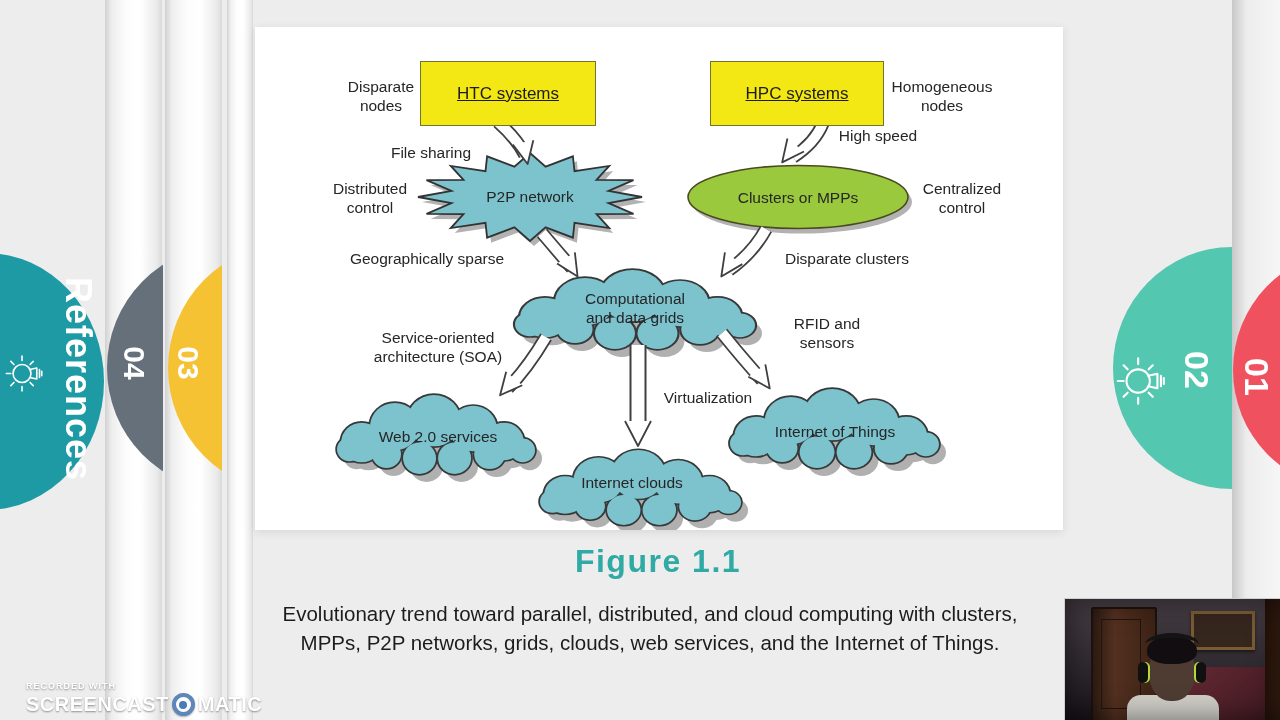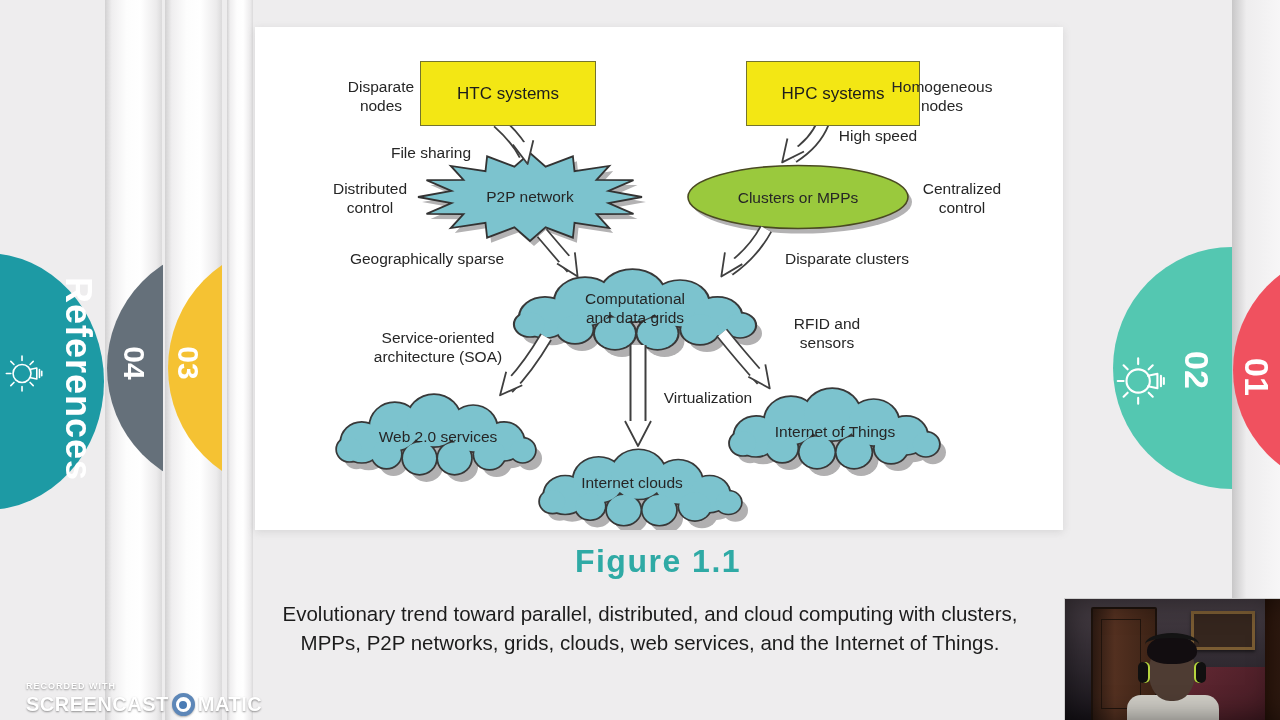--- a/index.html
+++ b/index.html
@@ -22,21 +22,21 @@
   .refs-wrap{position:absolute;left:0;top:253px;width:104px;height:257px;}
   .refs-bg{position:absolute;left:-132px;top:0;width:236px;height:257px;border-radius:50%;background:#1d9aa4;}
   .bulb{position:absolute;}
 
   
   .panel{position:absolute;left:255px;top:27px;width:808px;height:503px;background:#ffffff;
          box-shadow:0 2px 8px rgba(110,110,110,.18);}
   .panel svg{position:absolute;left:0;top:0;}
   .dlabel{position:absolute;font-size:15.5px;color:#262626;text-align:center;line-height:1.22;z-index:2;}
   .ybox{position:absolute;background:#f3e714;border:1.6px solid #74742e;display:flex;align-items:center;
-        justify-content:center;font-size:17px;color:#1c1c1c;z-index:2;}
+        justify-content:center;font-size:17px;color:#1c1c1c;z-index:2;text-decoration:underline;}
   .sd{fill:none;stroke:#3f3f3f;stroke-width:13.5;}
   .sw{fill:none;stroke:#ffffff;stroke-width:10;}
   .sd.big{stroke-width:17;} .sw.big{stroke-width:13;}
   .head{fill:#ffffff;stroke:#3f3f3f;stroke-width:1.8;stroke-linejoin:round;}
 
   
   .fig-title{position:absolute;left:263px;top:543px;width:790px;text-align:center;
              font-size:32px;font-weight:600;letter-spacing:1.5px;color:#2faaa5;}
   .caption{position:absolute;left:250px;top:599px;width:800px;text-align:center;
            font-size:20.5px;line-height:29px;color:#1c1c1c;}
@@ -189,21 +189,21 @@
         <path class="head" transform="translate(383,416)" d="M-13,-22 L0,3 L13,-22"></path>
       </g>
       <g>
         <path class="sd" d="M467 306 Q488 332 507 353"></path>
           <path class="sw" d="M467 306 Q488 332 507 353"></path>
         <path class="head" transform="translate(513,359) rotate(-36)" d="M-10.5,-19 L0,3 L10.5,-19"></path>
       </g>
     </svg>
 
     <div class="ybox" style="left:165px;top:34px;width:174px;height:63px;">HTC systems</div>
-    <div class="ybox" style="left:455px;top:34px;width:172px;height:63px;margin-left:36px;">HPC systems</div>
+    <div class="ybox" style="left:455px;top:34px;width:172px;height:63px;">HPC systems</div>
 
     <div class="dlabel" style="left:627px;top:51px;width:120px;">Homogeneous nodes</div>
     <div class="dlabel" style="left:76px;top:51px;width:100px;">Disparate nodes</div>
     <div class="dlabel" style="left:116px;top:117px;width:120px;white-space:nowrap;">File sharing</div>
     <div class="dlabel" style="left:563px;top:100px;width:120px;white-space:nowrap;">High speed</div>
     <div class="dlabel" style="left:657px;top:153px;width:100px;">Centralized control</div>
     <div class="dlabel" style="left:65px;top:153px;width:100px;">Distributed control</div>
     <div class="dlabel" style="left:200px;top:161px;width:150px;">P2P network</div>
     <div class="dlabel" style="left:468px;top:162px;width:150px;">Clusters or MPPs</div>
     <div class="dlabel" style="left:82px;top:223px;width:180px;white-space:nowrap;">Geographically sparse</div>

